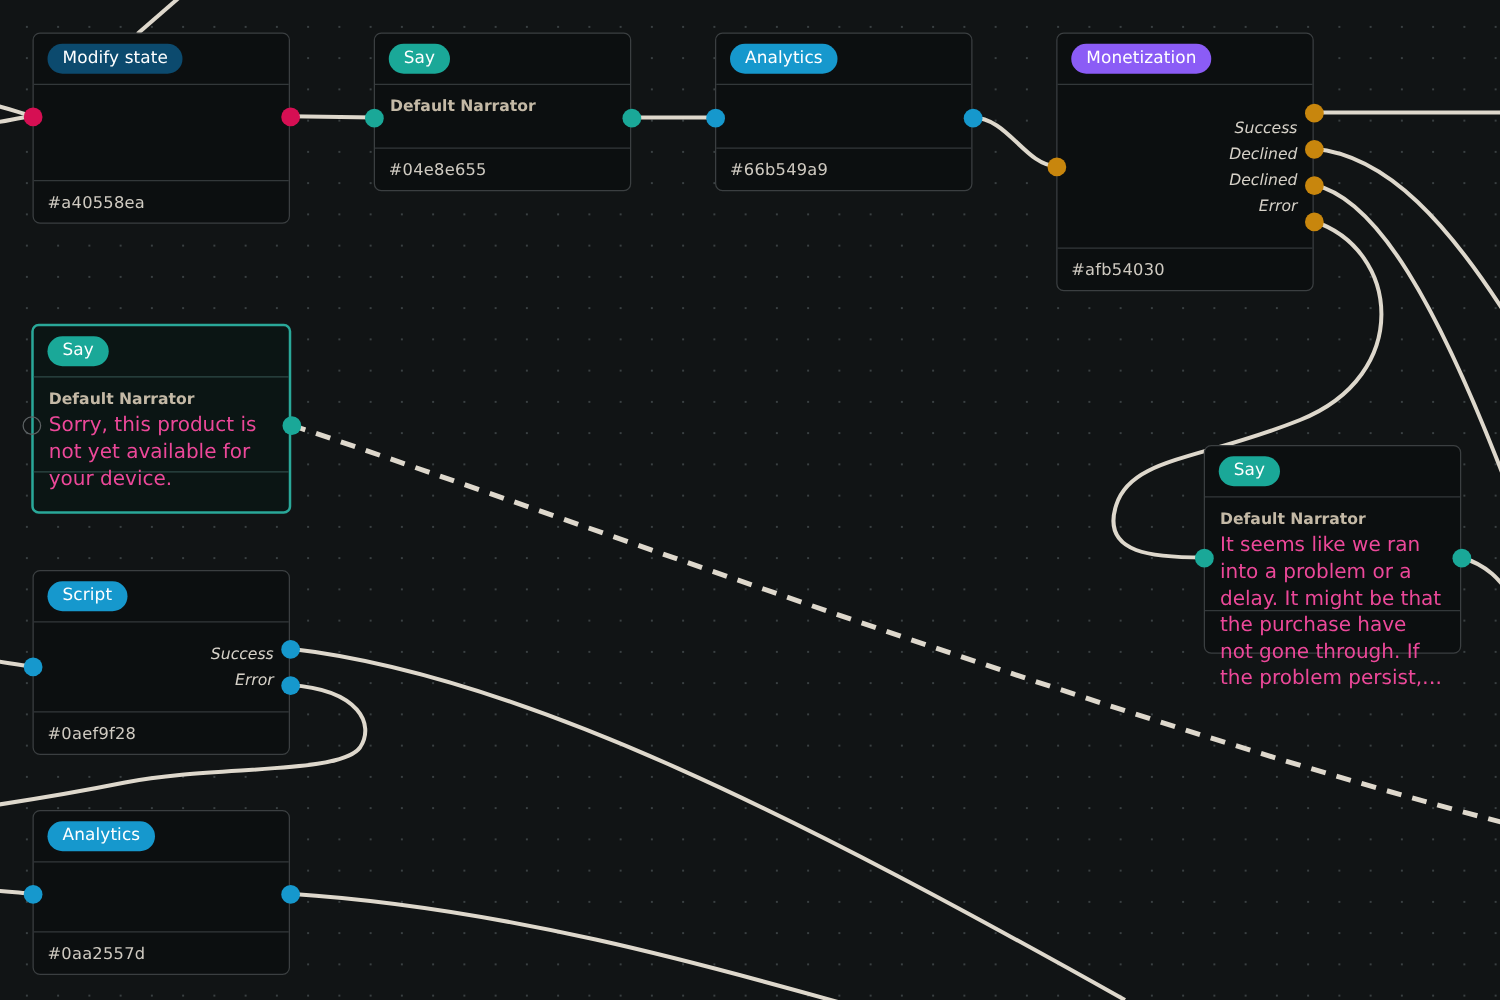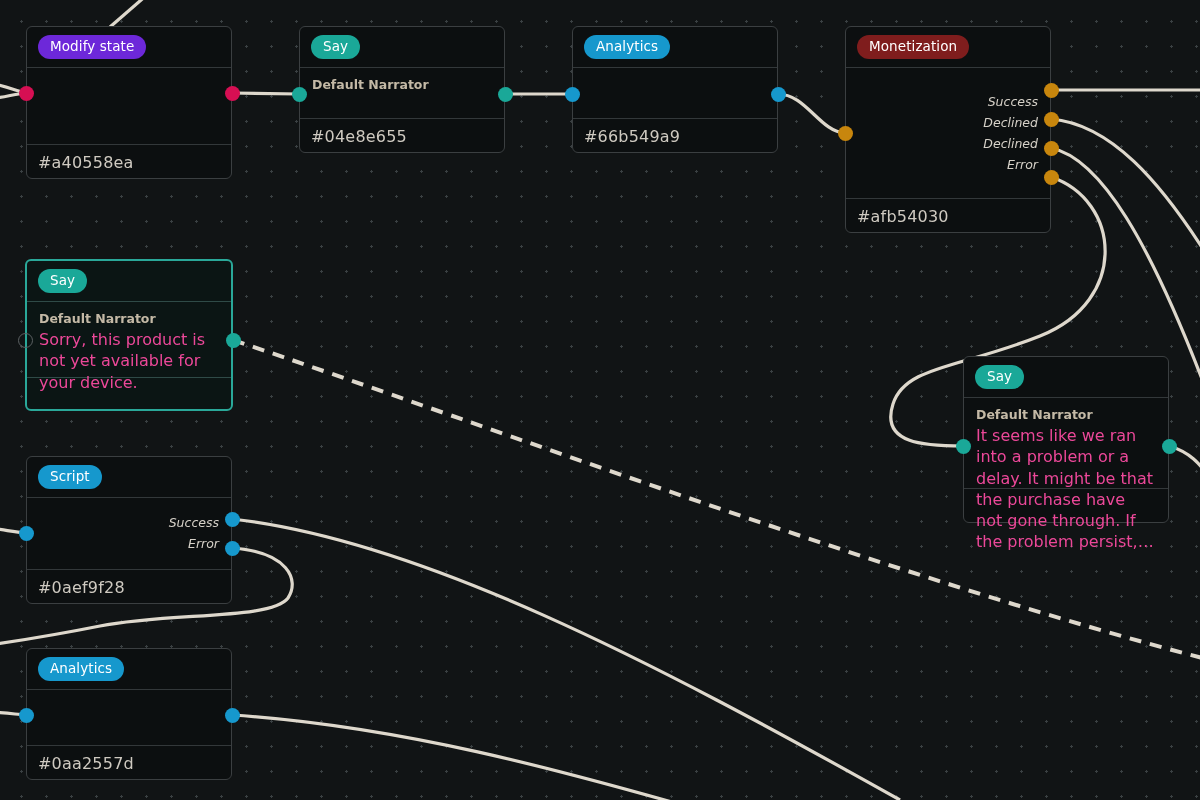--- a/index.html
+++ b/index.html
@@ -106,21 +106,21 @@
   .node-footer {
     box-sizing: border-box;
     display: flex;
     align-items: center;
     justify-content: space-between;
     padding: 0 11px;
     height: 35px;
   }
   .node-id {
     color: #cfcac1;
-    font-size: 16px;
+    font-size: 13px;
     letter-spacing: .2px;
   }
 
   .port {
     position: absolute;
     width: 15px;
     height: 15px;
     border-radius: 50%;
     z-index: 9;
     box-sizing: border-box;
@@ -156,21 +156,21 @@
       <path d="M 232,519 C 420,540 650,660 900,800" class="edge" stroke="#ded8cc"></path>
       <path d="M 232,548 C 288,552 300,580 288,598 C 272,620 170,612 100,626 C 50,636 10,642 -10,645" class="edge" stroke="#ded8cc"></path>
       <path d="M -10,528 C 6,530 14,532 26,533" class="edge" stroke="#ded8cc"></path>
       <path d="M -10,712 C 6,713 14,714 26,715" class="edge" stroke="#ded8cc"></path>
       <path d="M 232,715 C 400,726 560,770 700,810" class="edge" stroke="#ded8cc"></path>
       <path d="M 1169,446 C 1190,452 1200,464 1210,478" class="edge" stroke="#ded8cc"></path>
     </svg>
   <div id="node-layer">
       <div class="node" style="left: 26px; top: 26px; width: 206px; height: 153px;">
         <div class="node-header">
-          <span class="badge" style="background: #6d28d9;">Modify state</span>
+          <span class="badge" style="background: #0c4a6e;">Modify state</span>
         </div>
         <div class="node-body" style="height: 77px;"></div>
         <div class="node-footer">
           <span class="node-id">#a40558ea</span>
         </div>
       </div>
       <div class="node" style="left: 299px; top: 26px; width: 206px; height: 127px;">
         <div class="node-header">
           <span class="badge" style="background: rgb(26, 168, 152);">Say</span>
         </div>
@@ -185,21 +185,21 @@
         <div class="node-header">
           <span class="badge" style="background: rgb(22, 152, 205);">Analytics</span>
         </div>
         <div class="node-body" style="height: 51px;"></div>
         <div class="node-footer">
           <span class="node-id">#66b549a9</span>
         </div>
       </div>
       <div class="node" style="left: 845px; top: 26px; width: 206px; height: 207px;">
         <div class="node-header">
-          <span class="badge" style="background: #7f1d1d;">Monetization</span>
+          <span class="badge" style="background: #8b5cf6;">Monetization</span>
         </div>
         <div class="node-body" style="height: 131px;">
           <div class="port-rows" style="height: 115px;">
             <div class="port-row">Success</div>
             <div class="port-row">Declined</div>
             <div class="port-row">Declined</div>
             <div class="port-row">Error</div>
           </div>
         </div>
         <div class="node-footer">

